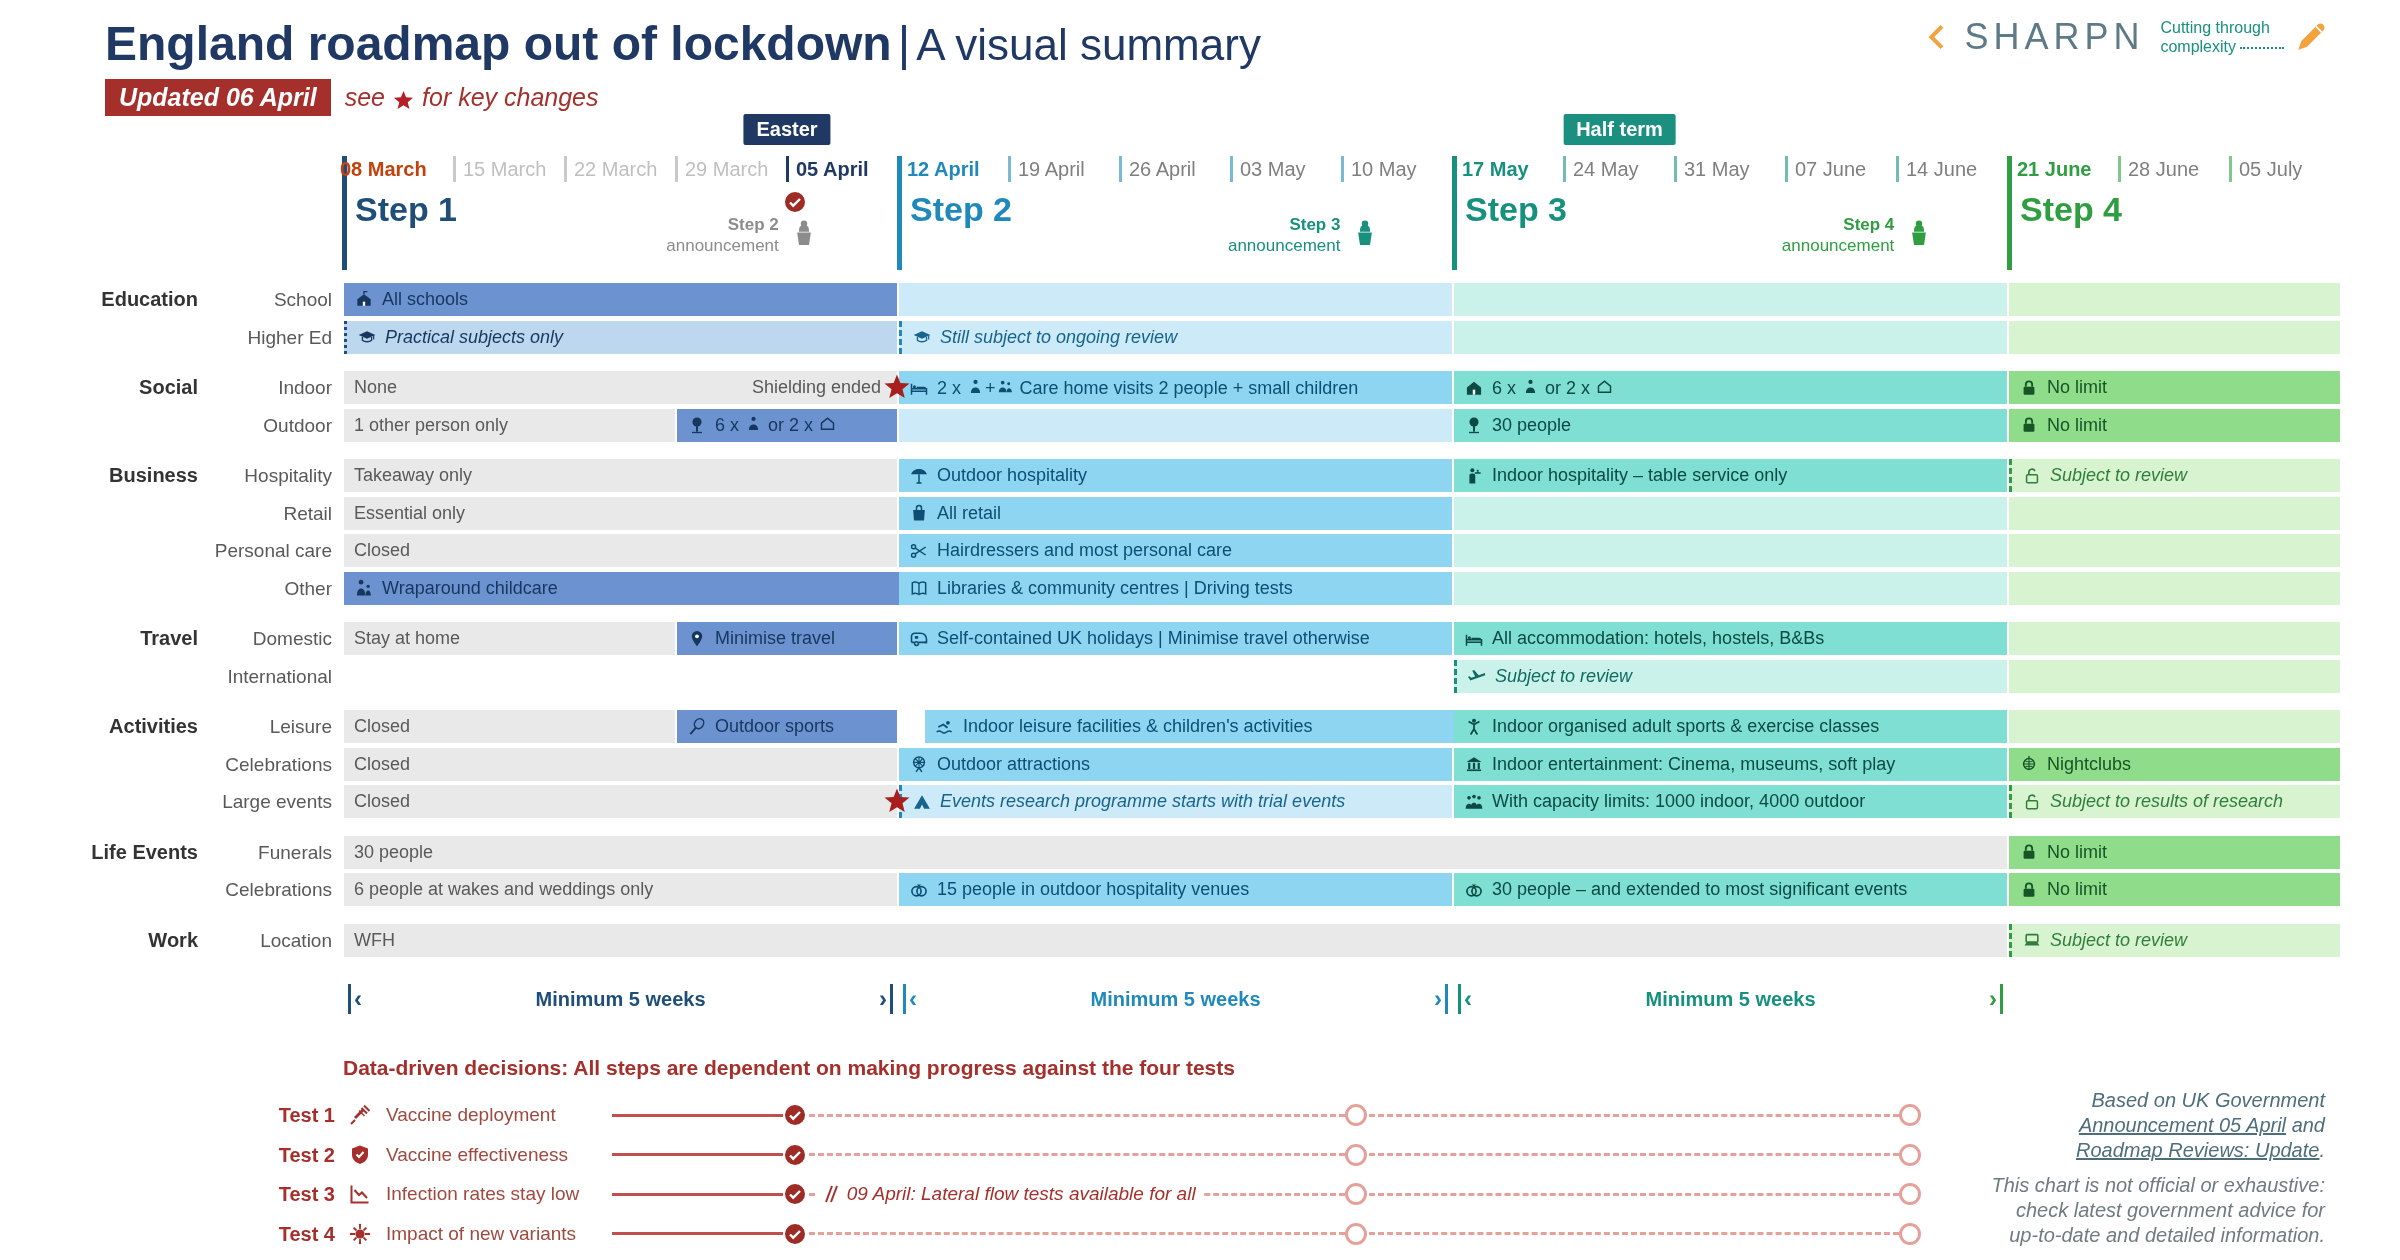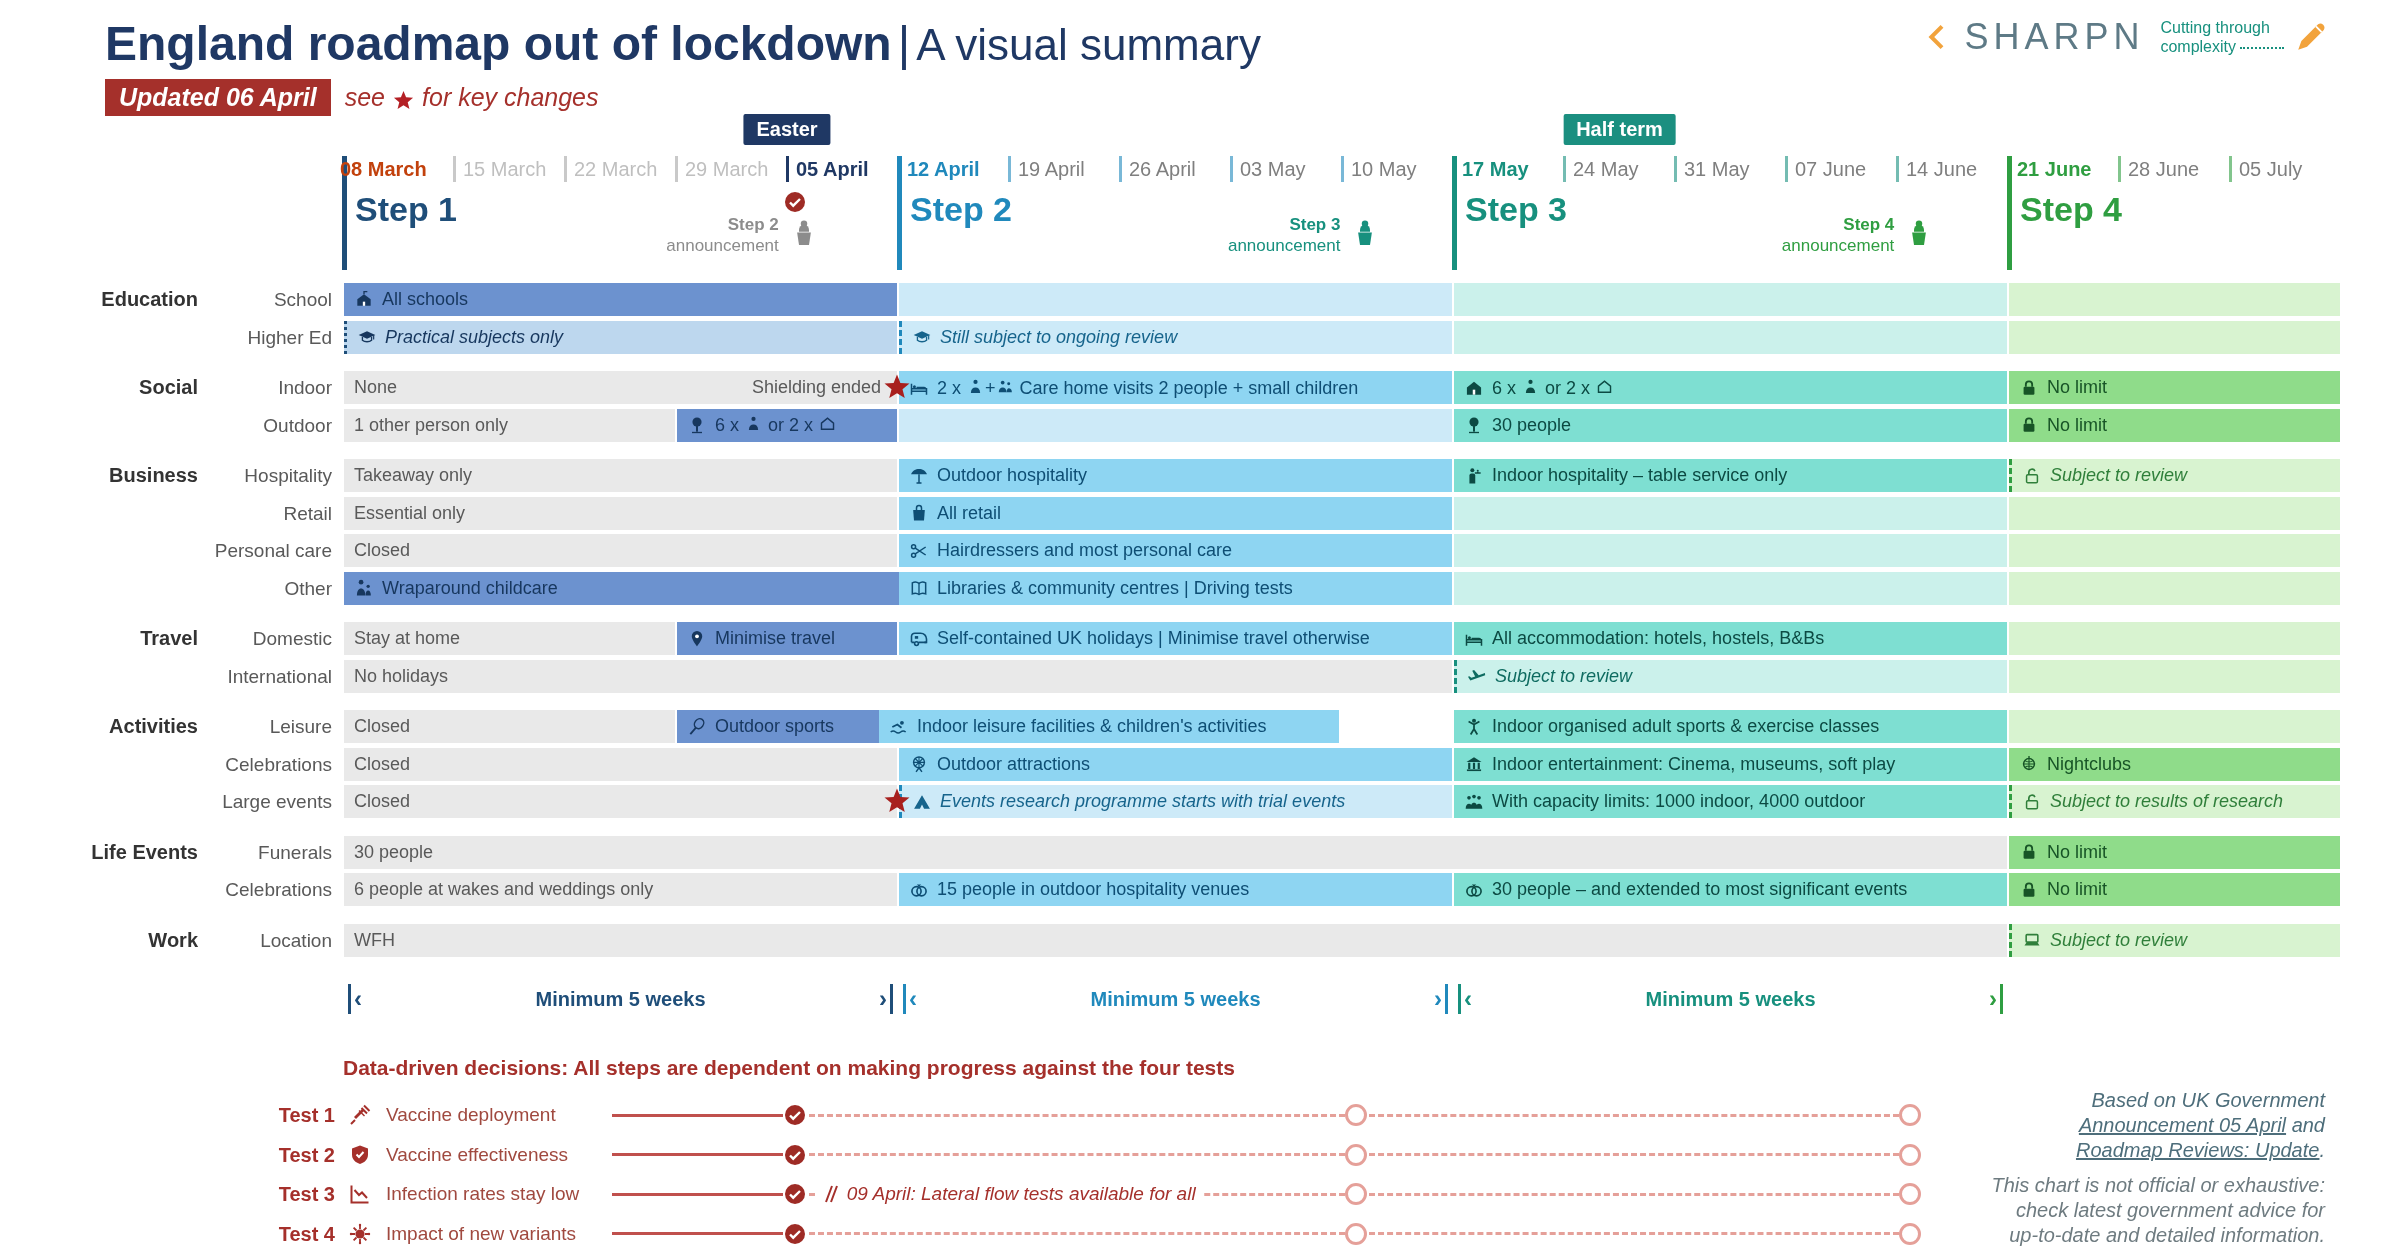--- a/index.html
+++ b/index.html
@@ -452,23 +452,20 @@
           <svg viewBox="0 0 24 24" width="20" height="20">
             <path d="M3 7v13M3 16h18v4M3 13h18v3" stroke="currentColor" stroke-width="1.8" fill="none"></path>
             <circle cx="6.5" cy="10.5" r="1.8" fill="currentColor"></circle>
             <path d="M9 13v-2.5h9a3 3 0 0 1 3 3V13z" fill="currentColor"></path>
           </svg>
         </span>
         <span class="txt">All accommodation: hotels, hostels, B&amp;Bs</span>
       </div>
       <div class="seg c-s4p" style="left:2009px;top:622px;width:331px"></div>
       <div class="sub" style="top:659.5px">International</div>
-      <div class="seg c-grey" style="left:344px;top:659.5px;width:1108px">
-        <span class="txt">No holidays</span>
-      </div>
       <div class="seg c-s3p dl" style="left:1454px;top:659.5px;width:553px">
         <span class="icn ">
           <svg viewBox="0 0 24 24" width="20" height="20">
             <path d="M21.5 8.5 14 11 8.5 4.8 6.3 5.6l3.5 7-4.6 1.6-2.4-1.9-1.6.6L4 17.5l17.8-6.3z" fill="currentColor"></path>
           </svg>
         </span>
         <span class="txt it">Subject to review</span>
       </div>
       <div class="seg c-s4p" style="left:2009px;top:659.5px;width:331px"></div>
       <div class="grp" style="top:710px">Activities</div>
@@ -478,21 +475,21 @@
       </div>
       <div class="seg c-s1d" style="left:677px;top:710px;width:220px">
         <span class="icn ">
           <svg viewBox="0 0 24 24" width="20" height="20">
             <ellipse cx="14.5" cy="8" rx="5.2" ry="6.3" transform="rotate(35 14.5 8)" fill="none" stroke="currentColor" stroke-width="1.8"></ellipse>
             <path d="M10.5 13 4 20.5" stroke="currentColor" stroke-width="2.2"></path>
           </svg>
         </span>
         <span class="txt">Outdoor sports</span>
       </div>
-      <div class="seg c-s2" style="left:879px;top:710px;width:460px">
+      <div class="seg c-s2" style="left:925px;top:710px;width:553px">
         <span class="icn ">
           <svg viewBox="0 0 24 24" width="20" height="20">
             <circle cx="15.5" cy="7" r="2.3" fill="currentColor"></circle>
             <path d="M4 12l6-3 5 4" fill="none" stroke="currentColor" stroke-width="2.2"></path>
             <path d="M2 18c2-1.6 4-1.6 6 0s4 1.6 6 0 4-1.6 6 0" fill="none" stroke="currentColor" stroke-width="1.8"></path>
           </svg>
         </span>
         <span class="txt">Indoor leisure facilities &amp; children's activities</span>
       </div>
       <div class="seg c-s3" style="left:1454px;top:710px;width:553px">

